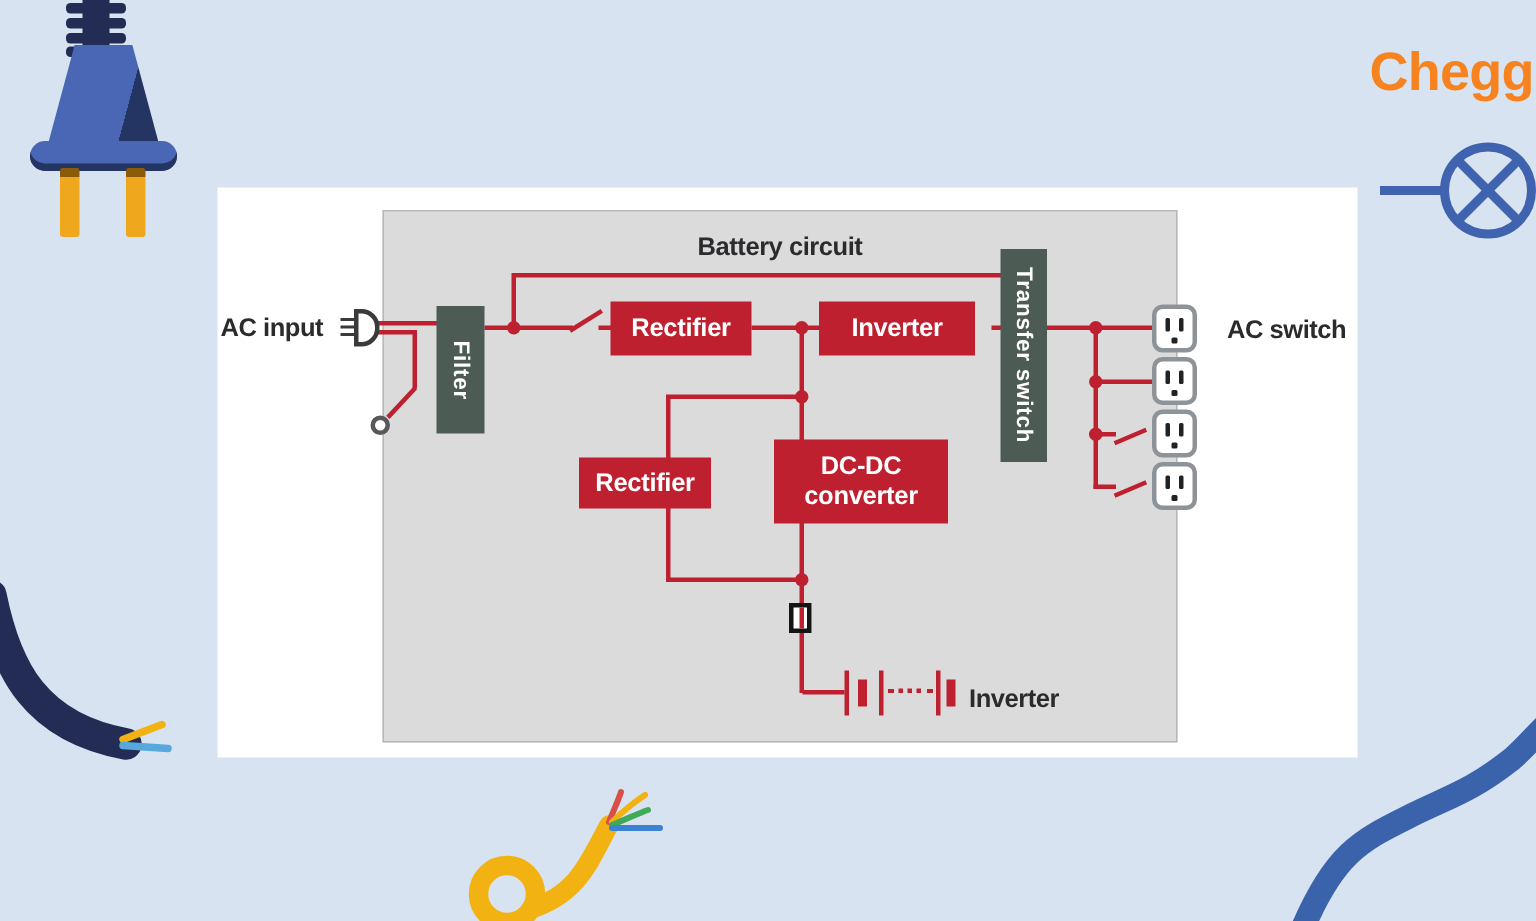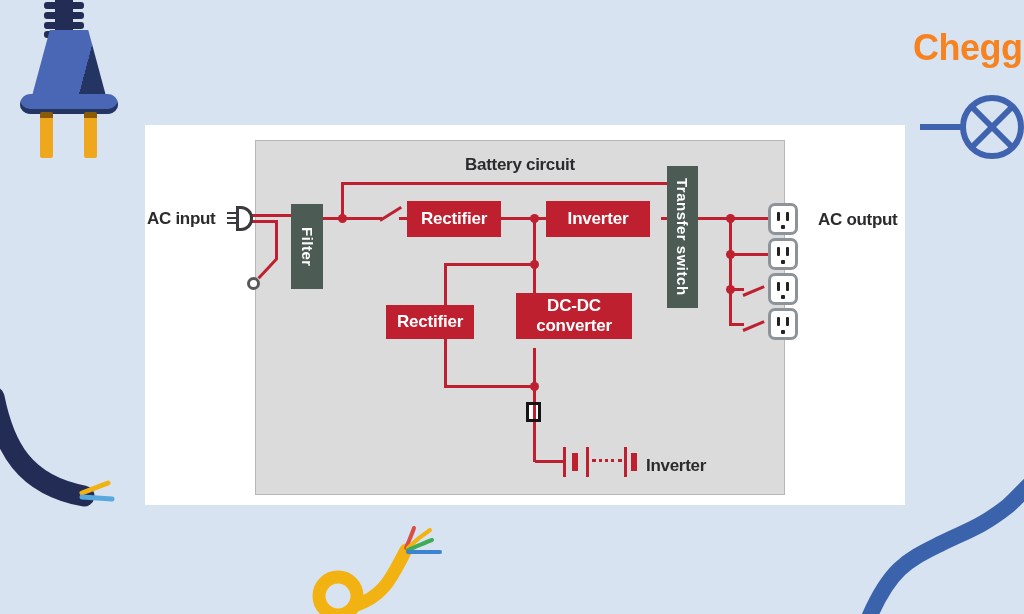--- a/index.html
+++ b/index.html
@@ -104,21 +104,21 @@
     <path d="M 48,150 C 70,98 88,90 120,74 C 146,61 160,58 188,36 C 196,29 200,24 210,14" fill="none" stroke="#3b63ac" stroke-width="16" stroke-linecap="round"></path>
   </svg>
 
   <div class="abs brand">Chegg</div>
 
   <div class="abs panel"></div>
   <div class="abs graybox"></div>
 
   <div class="abs dlabel" style="left:147px;top:209px;">AC input</div>
   <div class="abs dlabel" style="left:430px;top:155px;width:180px;text-align:center;">Battery circuit</div>
-  <div class="abs dlabel" style="left:818px;top:210px;">AC output</div>
+  <div class="abs dlabel" style="left:818px;top:210px;">AC switch</div>
   <div class="abs dlabel" style="left:646px;top:456px;">Inverter</div>
 
   <div class="abs prongline" style="left:227px;top:212px;"></div>
   <div class="abs prongline" style="left:227px;top:217px;"></div>
   <div class="abs prongline" style="left:227px;top:222px;"></div>
   <div class="abs plugbody"></div>
 
   <div class="abs wire" style="left:342px;top:182px;width:327px;height:3px;"></div>
   <div class="abs wire" style="left:251px;top:214px;width:41px;height:3px;"></div>
   <div class="abs wire" style="left:251px;top:220px;width:27px;height:3px;"></div>
@@ -159,21 +159,21 @@
 
   <div class="abs vbox" style="left:291px;top:204px;width:32px;height:85px;">
     <span>Filter</span>
   </div>
   <div class="abs rbox" style="left:407px;top:201px;width:94px;height:36px;">Rectifier</div>
   <div class="abs rbox" style="left:546px;top:201px;width:104px;height:36px;">Inverter</div>
   <div class="abs vbox" style="left:667px;top:166px;width:31px;height:142px;">
     <span>Transfer switch</span>
   </div>
   <div class="abs rbox" style="left:386px;top:305px;width:88px;height:34px;">Rectifier</div>
-  <div class="abs rbox" style="left:516px;top:293px;width:116px;height:46px;padding:0 6px;box-sizing:border-box;">DC-DC converter</div>
+  <div class="abs rbox" style="left:516px;top:293px;width:116px;height:56px;padding:0 6px;box-sizing:border-box;">DC-DC converter</div>
 
   <div class="abs ground"></div>
   <div class="abs fuse"></div>
   <div class="abs wire" style="left:533px;top:405px;width:3px;height:14px;z-index:5;"></div>
 
   <div class="abs bat-thin" style="left:563px;top:447px;"></div>
   <div class="abs bat-thick" style="left:572px;top:453px;"></div>
   <div class="abs bat-thin" style="left:586px;top:447px;"></div>
   <div class="abs dotted" style="left:592px;top:459px;"></div>
   <div class="abs bat-thin" style="left:624px;top:447px;"></div>

